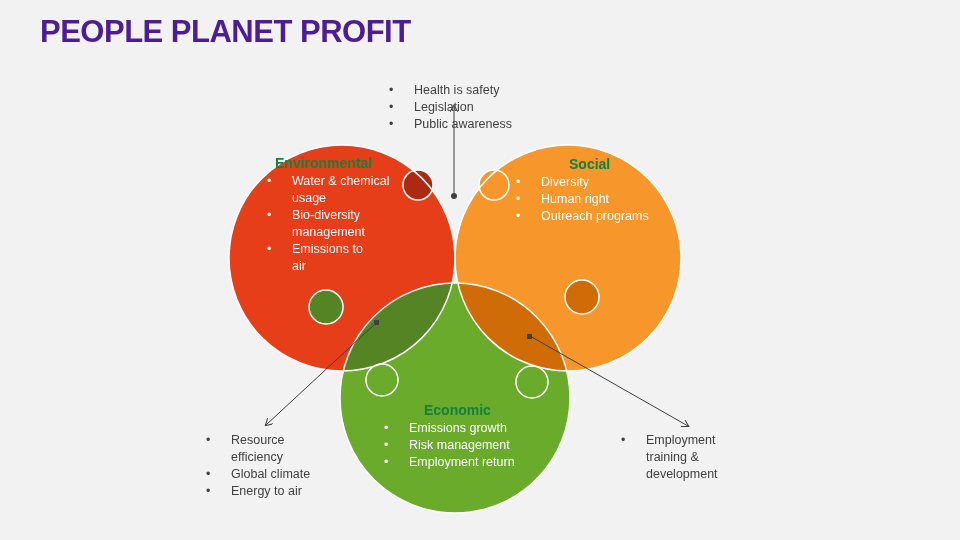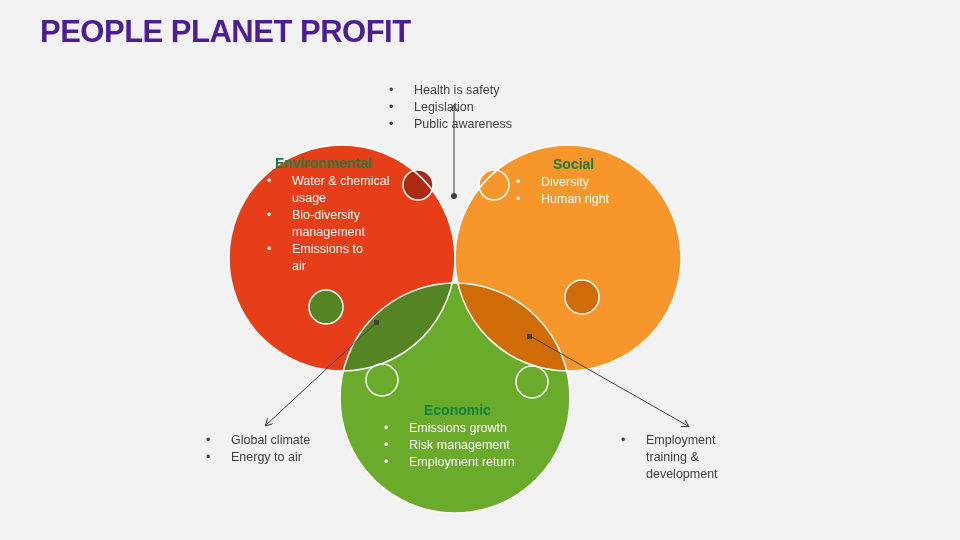--- a/index.html
+++ b/index.html
@@ -95,24 +95,25 @@
 <div class="blk light" style="left:267px; top:155px; width:130px;">
   <div class="head" style="margin-left:8px;">Environmental</div>
   <ul>
     <li>Water &amp; chemical usage</li>
     <li>Bio-diversity management</li>
     <li style="width:80px;">Emissions to air</li>
   </ul>
 </div>
 
 <div class="blk light" style="left:516px; top:156px; width:150px;">
-  <div class="head" style="margin-left:37px;">Social</div>
+  <div class="head" style="margin-left:53px;">Social</div>
   <ul>
     <li>Diversity</li>
     <li>Human right</li>
+    <li>Outreach programs</li>
   </ul>
 </div>
 
 <div class="blk light" style="left:384px; top:402px; width:150px;">
   <div class="head" style="margin-left:40px;">Economic</div>
   <ul>
     <li>Emissions growth</li>
     <li>Risk management</li>
     <li>Employment return</li>
   </ul>
@@ -121,20 +122,21 @@
 <div class="blk dark" style="left:389px; top:51px; width:140px;margin-top:31px;">
   <ul>
     <li>Health is safety</li>
     <li>Legislation</li>
     <li>Public awareness</li>
   </ul>
 </div>
 
 <div class="blk dark" style="left:206px; top:432px; width:120px;">
   <ul>
+    <li style="width:70px;">Resource efficiency</li>
     <li>Global climate</li>
     <li>Energy to air</li>
   </ul>
 </div>
 
 <div class="blk dark" style="left:621px; top:432px; width:130px;">
   <ul>
     <li style="width:82px;">Employment training &amp; development</li>
   </ul>
 </div>

